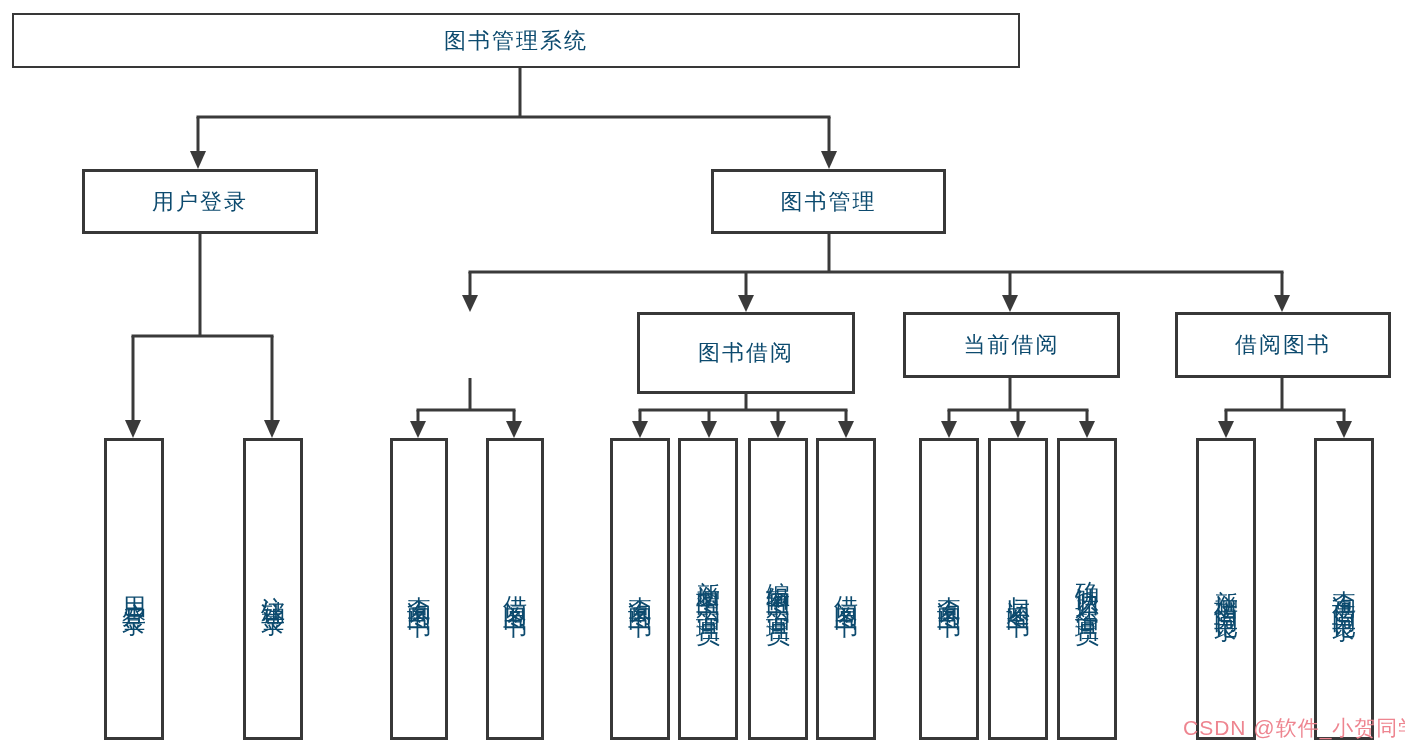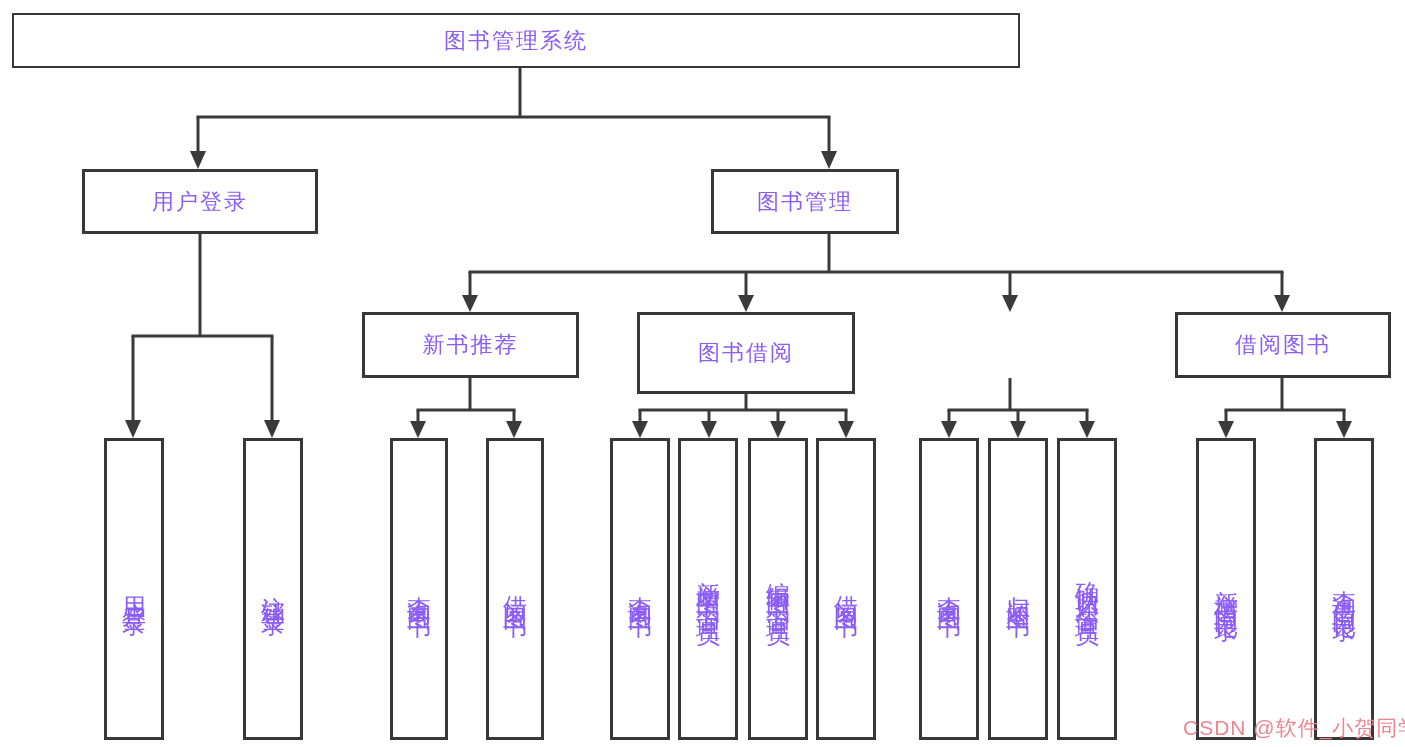--- a/index.html
+++ b/index.html
@@ -13,21 +13,21 @@
   }
   #wires { position: absolute; left: 0; top: 0; width: 1405px; height: 747px; }
   .box {
     position: absolute;
     box-sizing: border-box;
     border: 3px solid #383838;
     background: #ffffff;
     display: flex;
     align-items: center;
     justify-content: center;
-    color: #8b5cf6;
+    color: #0c4a6e;
   }
   .box.root { border-width: 2px; }
   .box.h span {
     font-size: 22px;
     letter-spacing: 2px;
     white-space: nowrap;
   }
   .box.v span {
     writing-mode: vertical-rl;
     text-orientation: mixed;
@@ -116,29 +116,29 @@
     </g>
   </svg>
 
   <div class="box h root" style="left:12px;top:13px;width:1008px;height:55px">
     <span>图书管理系统</span>
   </div>
 
   <div class="box h" style="left:82px;top:169px;width:236px;height:65px">
     <span>用户登录</span>
   </div>
-  <div class="box h" style="left:711px;top:169px;width:188px;height:65px">
+  <div class="box h" style="left:711px;top:169px;width:235px;height:65px">
     <span>图书管理</span>
   </div>
 
-  <div class="box h" style="left:362px;top:312px;width:217px;height:66px">
-    <span>新书推荐</span>
-  </div>
   <div class="box h" style="left:637px;top:312px;width:218px;height:82px">
     <span>图书借阅</span>
+  </div>
+  <div class="box h" style="left:903px;top:312px;width:217px;height:66px">
+    <span>当前借阅</span>
   </div>
   <div class="box h" style="left:1175px;top:312px;width:216px;height:66px">
     <span>借阅图书</span>
   </div>
 
   <div class="box v" style="left:104px;top:438px;width:60px;height:302px">
     <span>用户登录</span>
   </div>
   <div class="box v" style="left:243px;top:438px;width:60px;height:302px">
     <span>注销登录</span>

